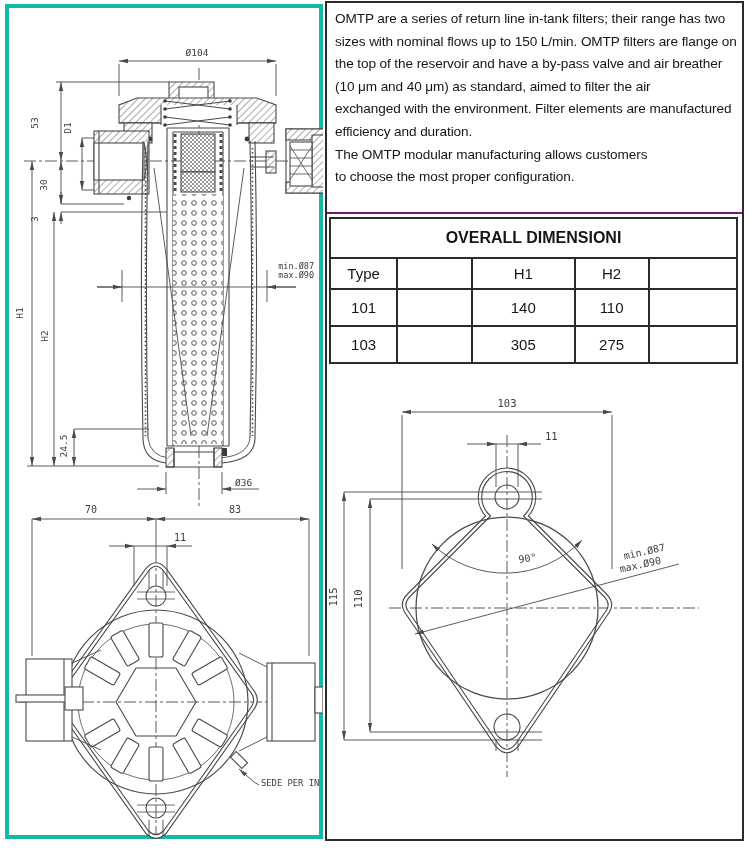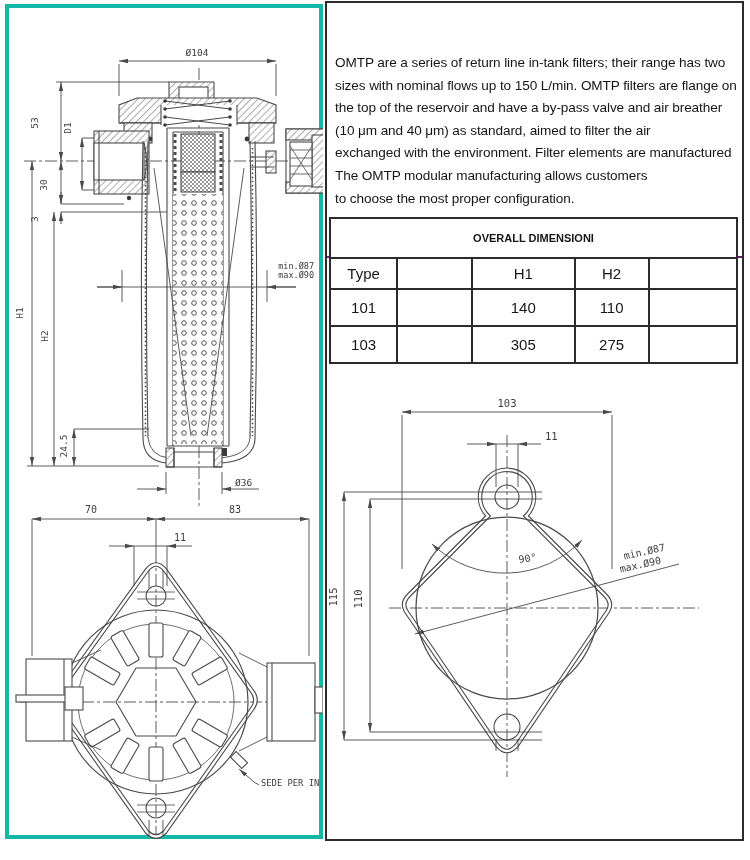--- a/index.html
+++ b/index.html
@@ -4,27 +4,27 @@
 <style>
   html,body{margin:0;padding:0;background:#fff;}
   .page{position:relative;width:750px;height:860px;background:#ffffff;overflow:hidden;
         font-family:"Liberation Sans",sans-serif;color:#161616;}
   .left-panel{position:absolute;left:5px;top:4px;width:318px;height:835px;
               border:4px solid #14b8a6;box-sizing:border-box;background:#fff;}
   .right-col{position:absolute;left:325px;top:1px;width:419px;height:840px;
              border:2px solid #2b2b2b;box-sizing:border-box;background:#fff;}
   .desc-box{position:absolute;left:0;top:0;width:100%;height:211px;
             border-bottom:2px solid #701a75;box-sizing:border-box;
-            padding:5px 6px 0 8px;margin-top:44px;}
+            padding:5px 6px 0 8px;}
   .desc-line{font-size:13.6px;line-height:22.6px;white-space:nowrap;letter-spacing:-0.1px;}
   .dim-table{position:absolute;left:2px;top:214px;width:409px;border-collapse:collapse;
              table-layout:fixed;}
   .dim-table td,.dim-table th{border:2px solid #2b2b2b;font-size:15px;text-align:center;
              padding:0;background:#fff;}
-  .dim-table .title-cell{font-weight:bold;font-size:11px;height:38px;}
+  .dim-table .title-cell{font-weight:bold;font-size:16px;height:38px;}
   .dim-table .hdr td{height:29px;}
   .dim-table .row td{height:35px;}
   .flange-wrap{position:absolute;left:0;top:394px;width:415px;height:442px;}
   svg text{font-family:"DejaVu Sans Mono","Liberation Mono",monospace;fill:#3d3d3d;}
 </style>
 </head>
 <body>
 
 <div class="page">
 
@@ -226,20 +226,21 @@
   </div>
 
   <div class="right-col">
 
     <div class="desc-box">
       <div class="desc-line">OMTP are a series of return line in-tank filters; their range has two</div>
       <div class="desc-line">sizes with nominal flows up to 150 L/min. OMTP filters are flange on</div>
       <div class="desc-line">the top of the reservoir and have a by-pass valve and air breather</div>
       <div class="desc-line">(10 μm and 40 μm) as standard, aimed to filter the air</div>
       <div class="desc-line">exchanged with the environment. Filter elements are manufactured</div>
+      <div class="desc-line">efficiency and duration.</div>
       <div class="desc-line">The OMTP modular manufacturing allows customers</div>
       <div class="desc-line">to choose the most proper configuration.</div>
     </div>
 
     <table class="dim-table">
       <colgroup>
         <col style="width:16.5%">
           <col style="width:18.4%">
           <col style="width:25.2%">
           <col style="width:18.2%">

